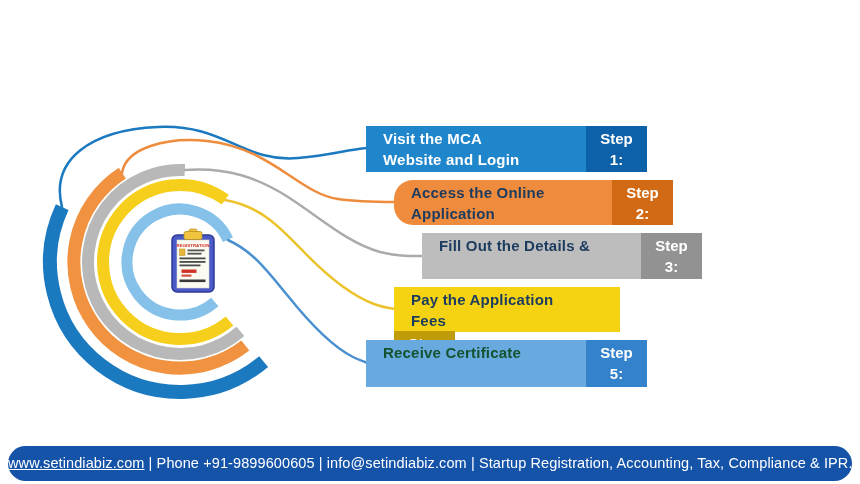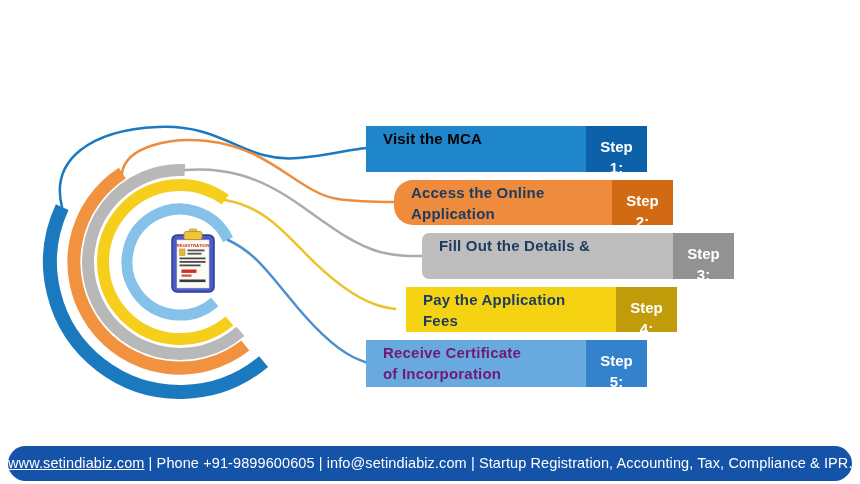--- a/index.html
+++ b/index.html
@@ -21,25 +21,25 @@
 
   
   .art { position:absolute; left:0; top:0; pointer-events:none; }
 
   
   .clipboard { position:absolute; left:167px; top:228px; }
 
   
   .bar { position:absolute; height:46px; display:flex; flex-direction:row; }
   .bar .label { flex:1; padding:2px 4px 0 17px; font-size:15px; font-weight:700; line-height:21px; letter-spacing:.2px; }
-  .bar .badge { width:61px; text-align:center; color:#ffffff; font-size:15px; font-weight:700; line-height:21px; padding-top:10px; }
+  .bar .badge { width:61px; text-align:center; color:#ffffff; font-size:15px; font-weight:700; line-height:21px; padding-top:2px; }
   .bar1 { left:366px; top:126px; width:281px; }
   .bar2 { left:394px; top:180px; width:279px; height:45px; }
-  .bar3 { left:422px; top:233px; width:312px;border-radius:7px; }
-  .bar4 { left:406px; top:287px; width:271px; height:45px; }
+  .bar3 { left:422px; top:233px; width:280px; }
+  .bar4 { left:394px; top:287px; width:226px; height:45px;flex-direction:column; }
   .bar5 { left:366px; top:340px; width:281px; height:47px; }
 
   
   .footer { position:absolute; left:8px; right:8px; top:446px; height:35px; border-radius:18px;
     color:#ffffff; font-size:14.5px; line-height:35px; text-align:center; white-space:nowrap; letter-spacing:.1px; }
   .footer .site { text-decoration:underline; color:#ffffff; }
 </style>
 </head>
 <body>
 
@@ -73,22 +73,23 @@
     <rect x="20.5" y="24.8" width="14" height="1.8" fill="#555555"></rect>
     <rect x="12.5" y="29.5" width="26" height="1.8" fill="#4a4a4a"></rect>
     <rect x="12.5" y="33" width="26" height="1.8" fill="#4a4a4a"></rect>
     <rect x="12.5" y="36.5" width="21" height="1.8" fill="#4a4a4a"></rect>
     <rect x="14.5" y="41.5" width="15" height="3.4" fill="#cf3126"></rect>
     <rect x="14.5" y="46.5" width="10" height="2.2" fill="#cf3126" opacity="0.85"></rect>
     <rect x="12.5" y="51.5" width="26" height="2.6" fill="#3a3a3a"></rect>
   </svg>
 
   <div class="bar bar1" style="background-color: rgb(31, 134, 203);">
-    <div class="label" style="color: #000000;">
+    <div class="label" style="color: #ffffff;">
       <div>Visit the MCA</div>
+      <div>Website and Login</div>
     </div>
     <div class="badge" style="background-color: rgb(13, 97, 169);">
       <div>Step</div>
       <div>1:</div>
     </div>
   </div>
 
   <div class="bar bar2" style="background-color: rgb(239, 139, 60); border-radius: 19px;">
     <div class="label" style="color: rgb(27, 59, 95);">
       <div>Access the Online</div>
@@ -115,23 +116,22 @@
       <div>Pay the Application</div>
       <div>Fees</div>
     </div>
     <div class="badge" style="background-color: rgb(193, 156, 10);">
       <div>Step</div>
       <div>4:</div>
     </div>
   </div>
 
   <div class="bar bar5" style="background-color: rgb(104, 169, 224);">
-    <div class="label" style="color: #701a75;">
+    <div class="label" style="color: #14532d;">
       <div>Receive Certificate</div>
-      <div>of Incorporation</div>
     </div>
     <div class="badge" style="background-color: rgb(51, 130, 203);">
       <div>Step</div>
       <div>5:</div>
     </div>
   </div>
 
   <div class="footer" style="background-color: rgb(21, 83, 168);">
     <span class="site">www.setindiabiz.com</span><span> | Phone +91-9899600605 | info@setindiabiz.com | Startup Registration, Accounting, Tax, Compliance &amp; IPR.</span>
   </div>

